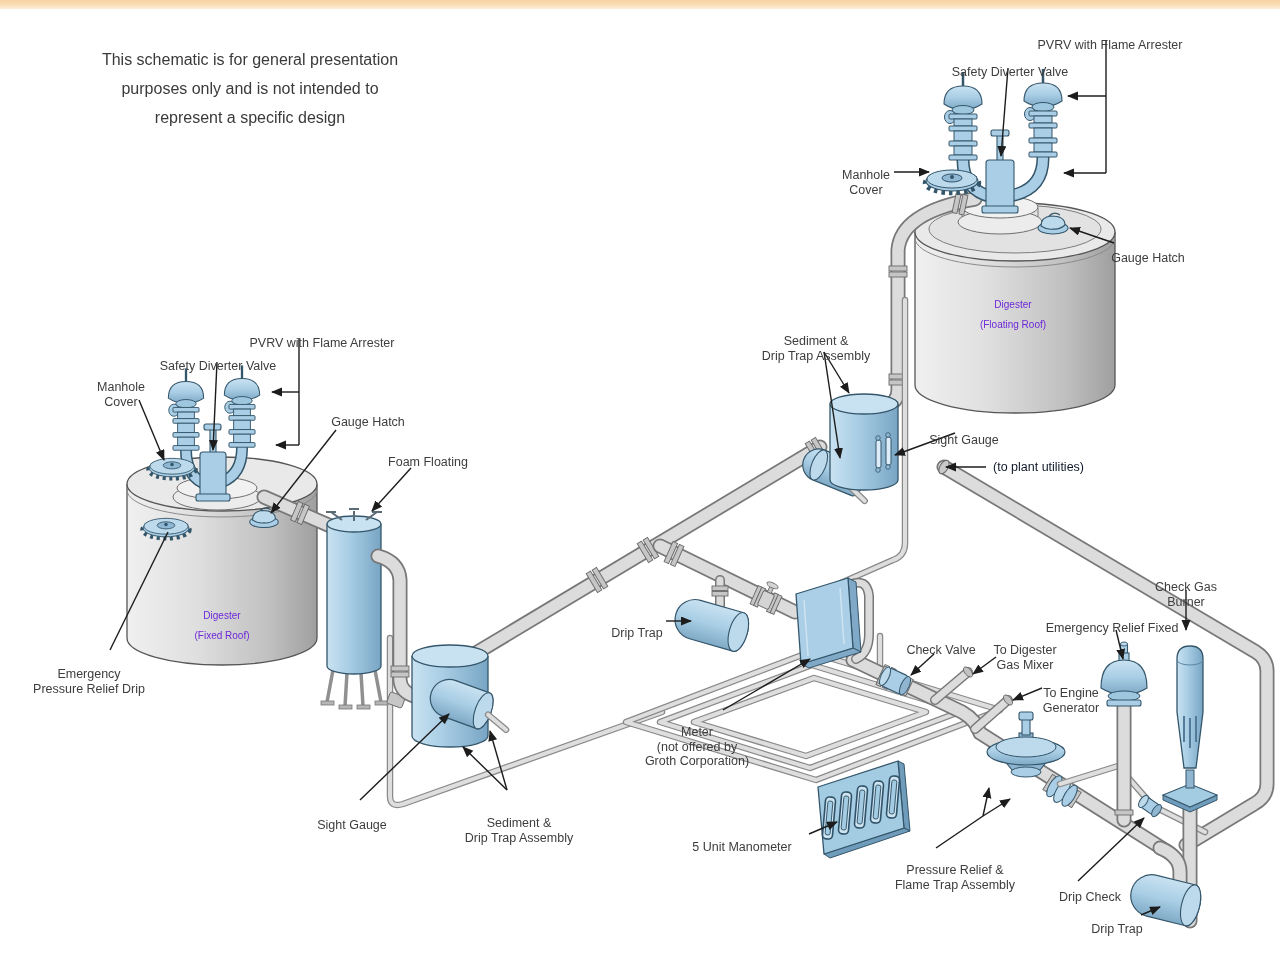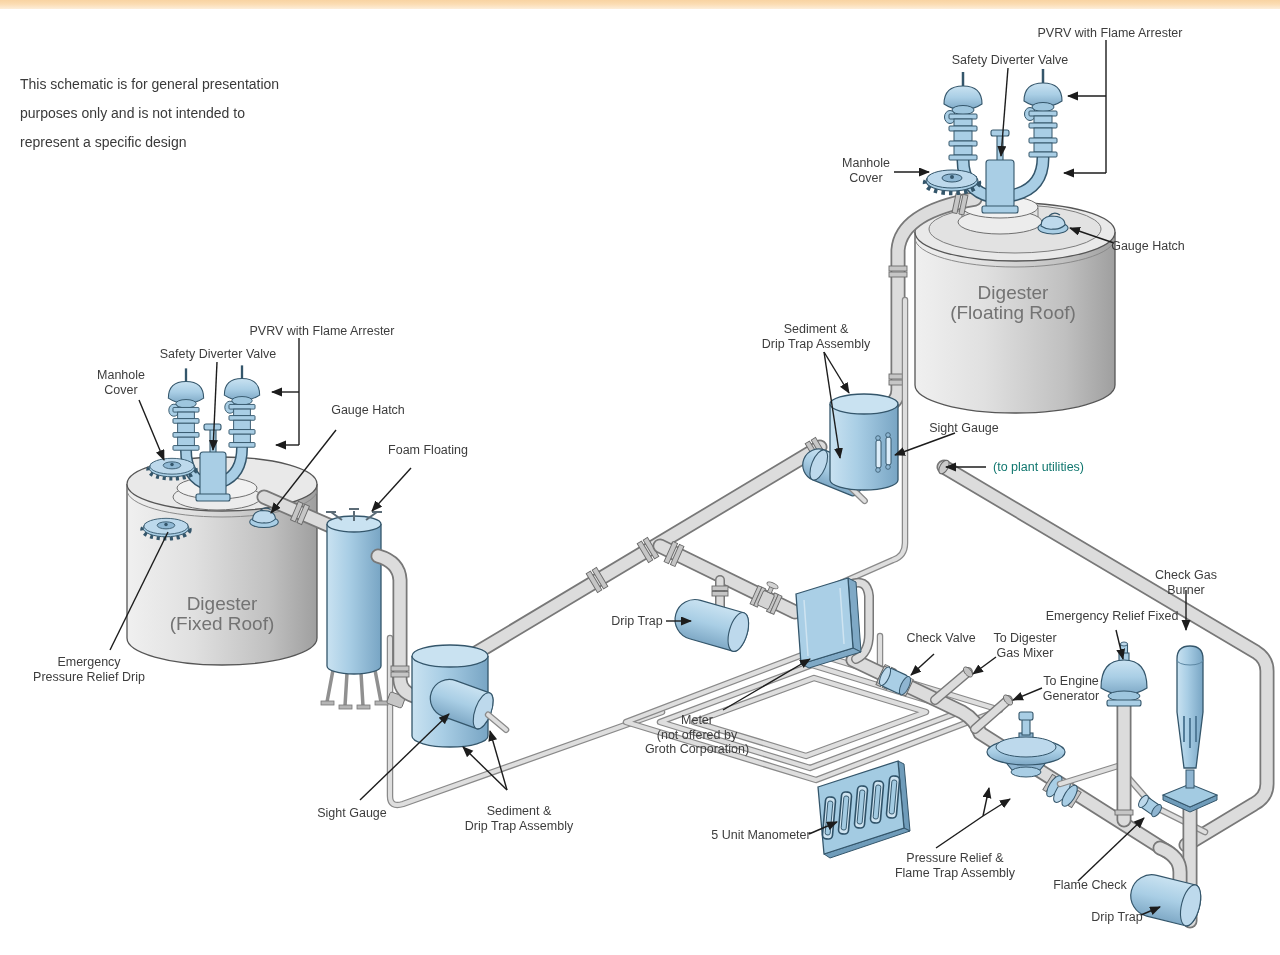--- a/index.html
+++ b/index.html
@@ -1,27 +1,27 @@
 <!DOCTYPE html>
 <html><head>
 <meta charset="utf-8">
 <style>
   html,body{margin:0;padding:0;background:#ffffff;}
   .stage{position:relative;width:1280px;height:955px;background:#ffffff;overflow:hidden;
          font-family:"Liberation Sans",sans-serif;}
   .topbar{position:absolute;left:0;top:0;width:1280px;height:9px;
           background:linear-gradient(180deg,#f8d3a2 0%,#fbdcb2 45%,#fdeeda 100%);}
-  .disclaimer{position:absolute;left:250px;top:70px;transform:translateX(-50%);
-              width:460px;text-align:left;white-space:pre-line;
-              font-size:14px;line-height:29px;color:#3a3a3a;}
+  .disclaimer{position:absolute;left:250px;top:45px;transform:translateX(-50%);
+              width:460px;text-align:center;white-space:pre-line;
+              font-size:16px;line-height:29px;color:#3a3a3a;}
   .lbl{position:absolute;transform:translateX(-50%);text-align:center;white-space:pre-line;
-       font-size:12.5px;line-height:14.5px;color:#3d3d3d;}
+       font-size:12.5px;line-height:14.5px;color:#3d3d3d;margin-top:12px;}
   .lbl-left{position:absolute;text-align:right;white-space:pre-line;
-       font-size:12.5px;line-height:14.5px;color:#0f766e;}
-  .tank-lbl{font-size:19px;line-height:20px;color:#737373;}
+       font-size:12.5px;line-height:14.5px;color:#0f172a;}
+  .tank-lbl{font-size:10px;line-height:20px;color:#6d28d9;}
   svg{position:absolute;left:0;top:0;}
   .pc{stroke:#787878;stroke-width:15;fill:none;stroke-linecap:round;stroke-linejoin:round;}
   .pi{stroke:#dcdcdc;stroke-width:11.5;fill:none;stroke-linecap:round;stroke-linejoin:round;}
   .sc{stroke:#787878;stroke-width:10;fill:none;stroke-linecap:round;stroke-linejoin:round;}
   .si{stroke:#dcdcdc;stroke-width:7;fill:none;stroke-linecap:round;stroke-linejoin:round;}
   .tc{stroke:#8a8a8a;stroke-width:6.5;fill:none;stroke-linecap:round;stroke-linejoin:round;}
   .ti{stroke:#dedede;stroke-width:4;fill:none;stroke-linecap:round;stroke-linejoin:round;}
   .ld{stroke:#1c1c1c;stroke-width:1.4;fill:none;}
   .bl{fill:#a9cee5;stroke:#34566b;stroke-width:1.1;}
   .bld{fill:#8fb5d1;stroke:#34566b;stroke-width:1.1;}
@@ -494,18 +494,18 @@
   <div class="lbl" style="left:697px;top:713px">Meter
 (not offered by
 Groth Corporation)</div>
   <div class="lbl" style="left:941px;top:631px">Check Valve</div>
   <div class="lbl" style="left:1025px;top:631px">To Digester
 Gas Mixer</div>
   <div class="lbl" style="left:1071px;top:674px">To Engine
 Generator</div>
   <div class="lbl" style="left:1112px;top:609px">Emergency Relief Fixed</div>
   <div class="lbl" style="left:1186px;top:568px">Check Gas Burner</div>
-  <div class="lbl" style="left:761px;top:828px">5 Unit Manometer</div>
+  <div class="lbl" style="left:742px;top:828px">5 Unit Manometer</div>
   <div class="lbl" style="left:955px;top:851px">Pressure Relief &amp;
 Flame Trap Assembly</div>
-  <div class="lbl" style="left:1090px;top:878px">Flame Check</div>
+  <div class="lbl" style="left:1090px;top:878px">Drip Check</div>
   <div class="lbl" style="left:1117px;top:910px">Drip Trap</div>
 </div>
 
 </body></html>

